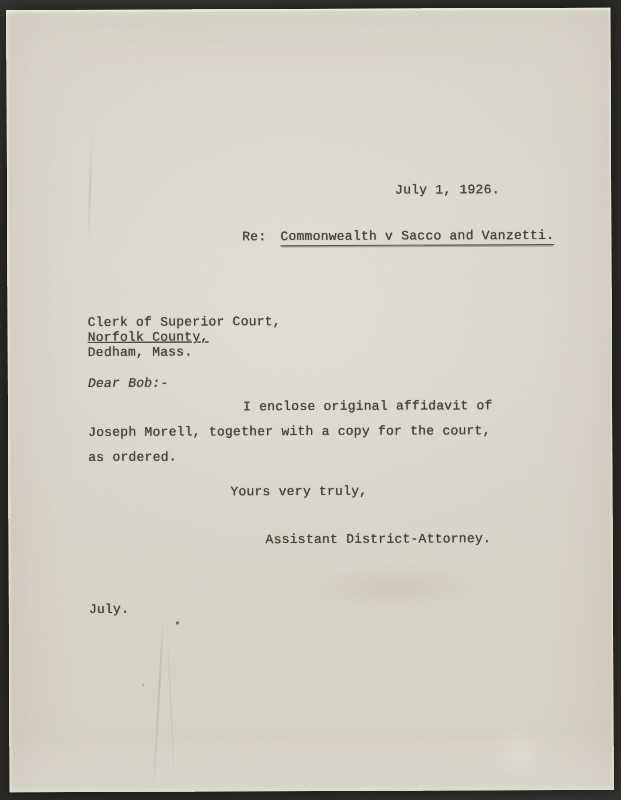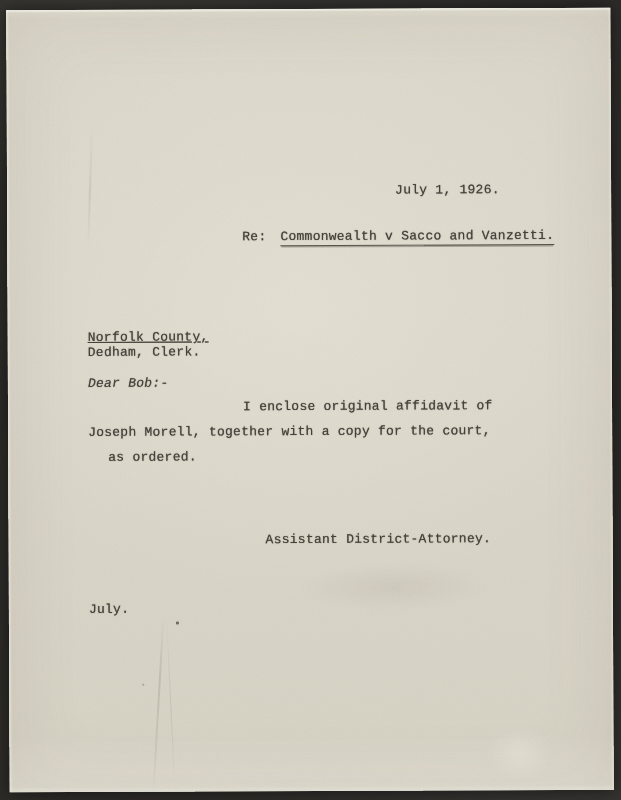--- a/index.html
+++ b/index.html
@@ -104,29 +104,31 @@
 <body>
 
 <div class="stage">
 
   <div class="paper">
 
     <div class="tline" style="left:388px; top:130px;margin-top:44px;">July 1, 1926.</div>
 
     <div class="tline" style="left:235px; top:220px;"><span>Re:</span><span class="re-subject">Commonwealth v Sacco and Vanzetti.</span></div>
 
+    <div class="tline" style="left:80px; top:305px;">Clerk of Superior Court,</div>
     <div class="tline" style="left:80px; top:320px;text-decoration:underline;">Norfolk County,</div>
-    <div class="tline" style="left:80px; top:335px;">Dedham, Clerk.</div>
+    <div class="tline" style="left:80px; top:335px;">Dedham, Mass.</div>
 
     <div class="tline" style="left:80px; top:366px;font-style:italic;">Dear Bob:-</div>
 
     <div class="tline" style="left:235px; top:390px;">I enclose original affidavit of</div>
     <div class="tline" style="left:80px; top:415px;">Joseph Morell, together with a copy for the court,</div>
-    <div class="tline" style="left:80px; top:440px;margin-left:20px;">as ordered.</div>
+    <div class="tline" style="left:80px; top:440px;">as ordered.</div>
 
+    <div class="tline" style="left:222px; top:475px;">Yours very truly,</div>
 
     <div class="tline" style="left:257px; top:523px;">Assistant District-Attorney.</div>
 
     <div class="tline" style="left:80px; top:592px;">July.</div>
 
     <div class="crease crease-1"></div>
     <div class="crease crease-2"></div>
     <div class="crease crease-3"></div>
     <div class="crease smudge-signature"></div>
     <div class="crease smudge-bottom-right"></div>

